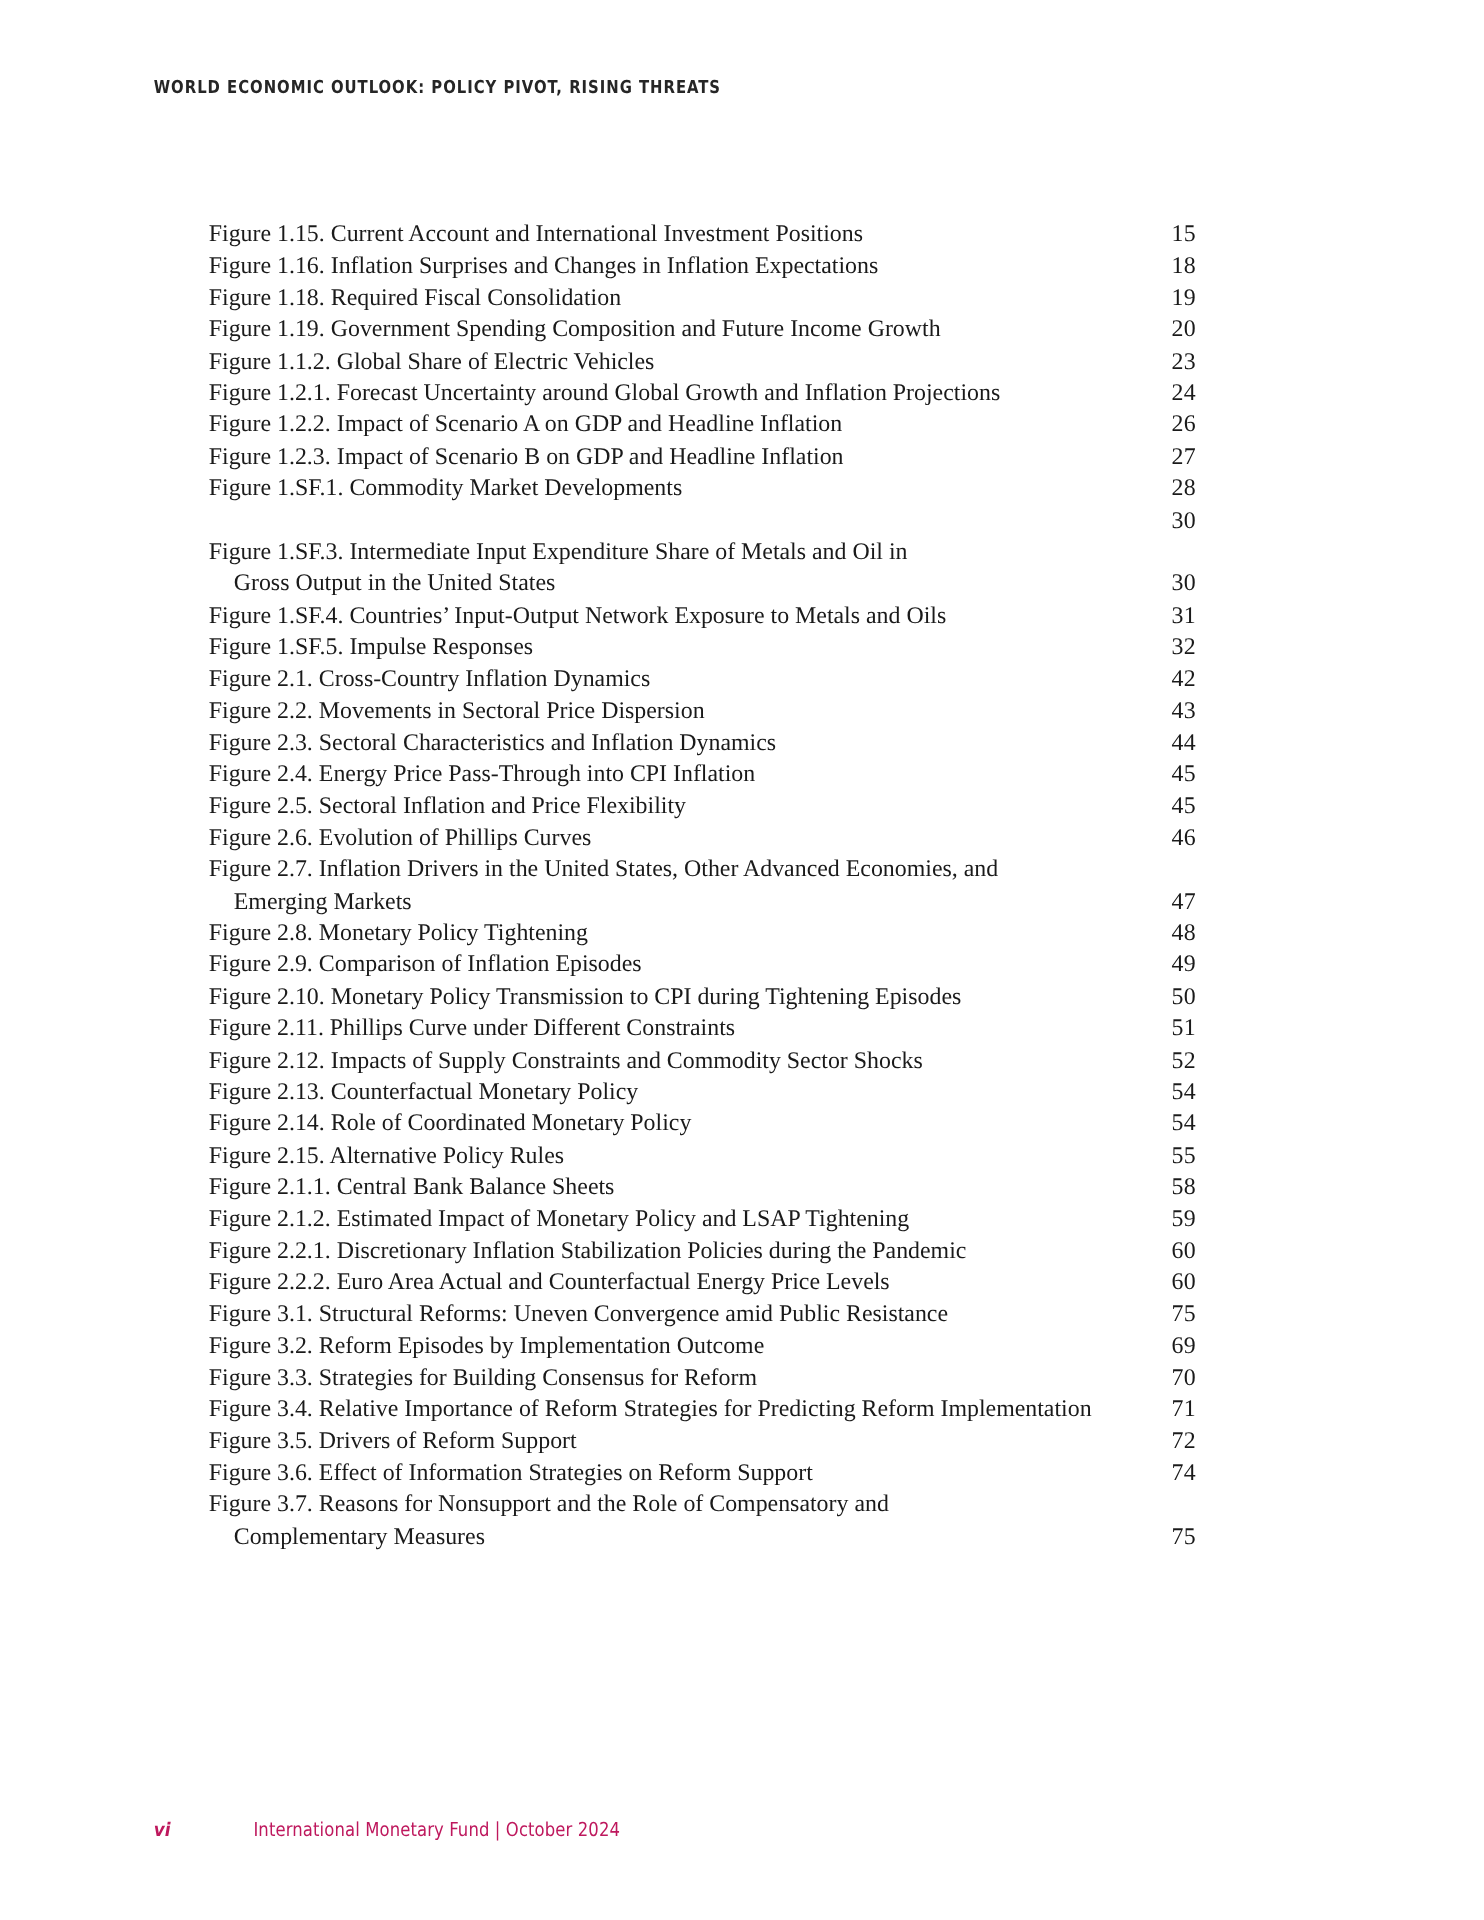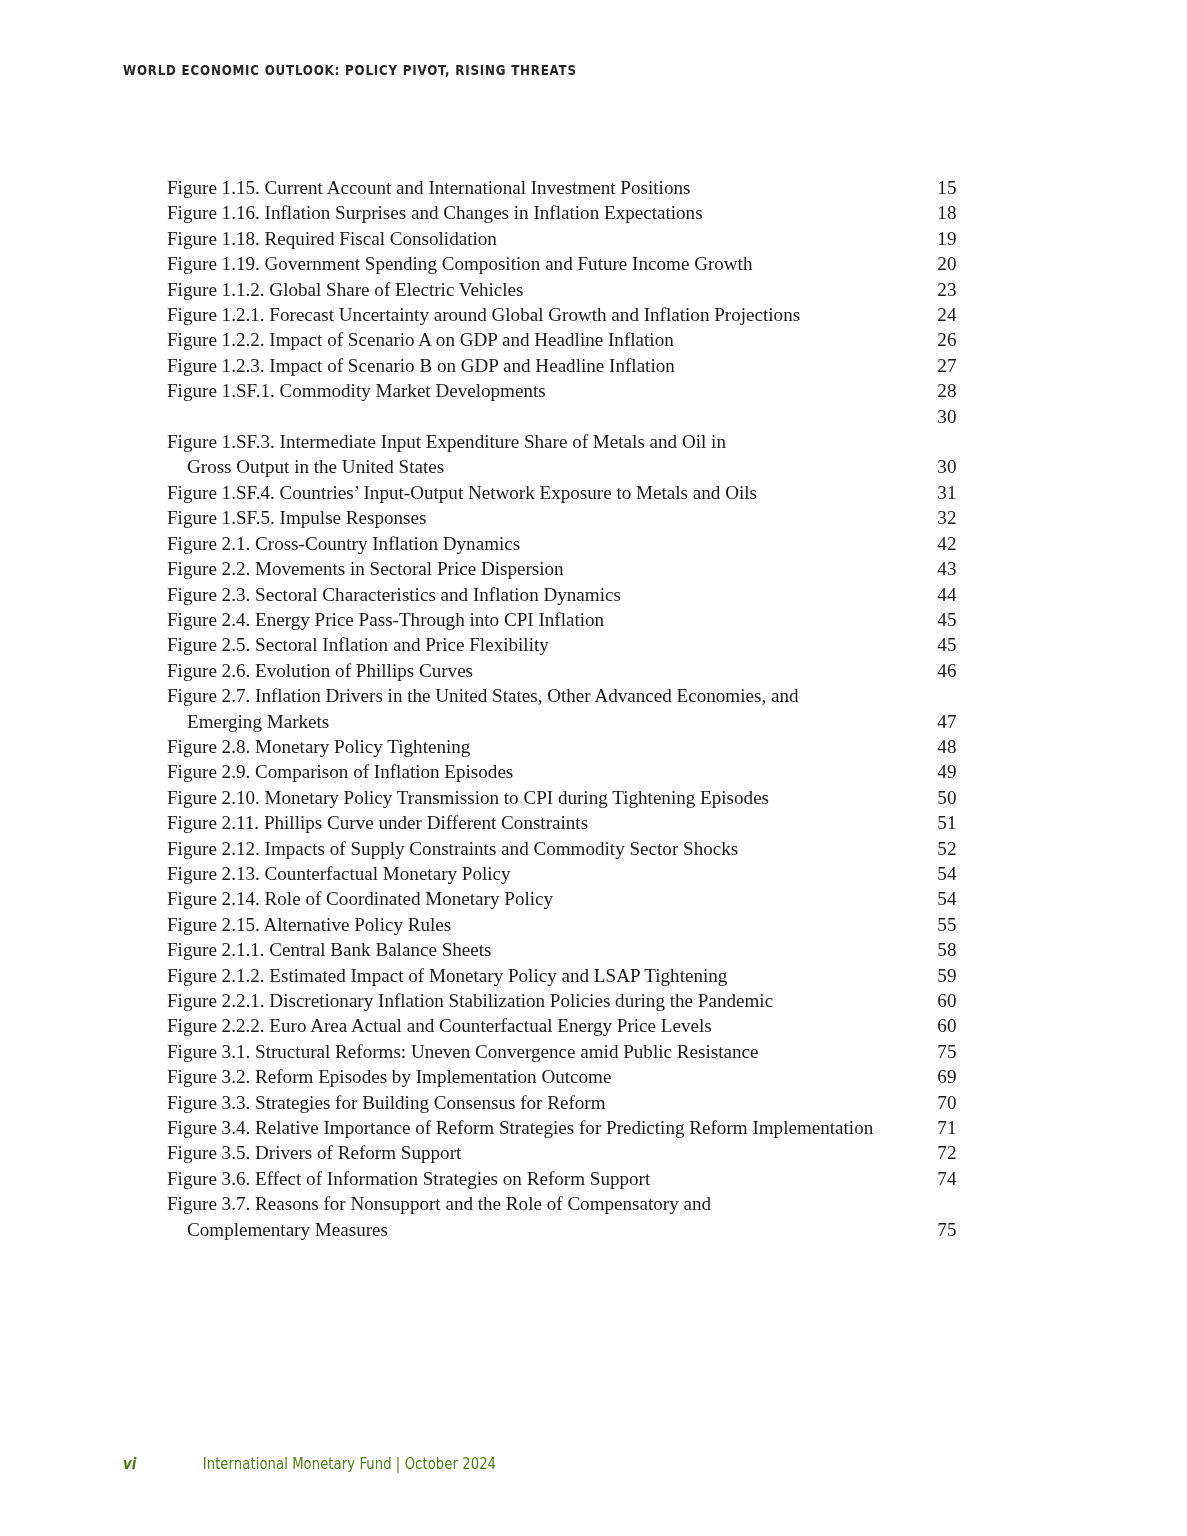--- a/index.html
+++ b/index.html
@@ -72,21 +72,21 @@
   }
 
   
   .page-footer {
     position: absolute;
     left: 123px;
     bottom: 63px;
     display: flex;
     align-items: baseline;
     font-family: "DejaVu Sans Condensed", "Liberation Sans Narrow", "Liberation Sans", sans-serif;
-    color: #4d7c0f;
+    color: #be185d;
   }
   .folio {
     font-size: 15px;
     font-style: italic;
     font-weight: 700;
     width: 72px;
     display: inline-block;
   }
   .footer-text {
     font-size: 15.4px;

